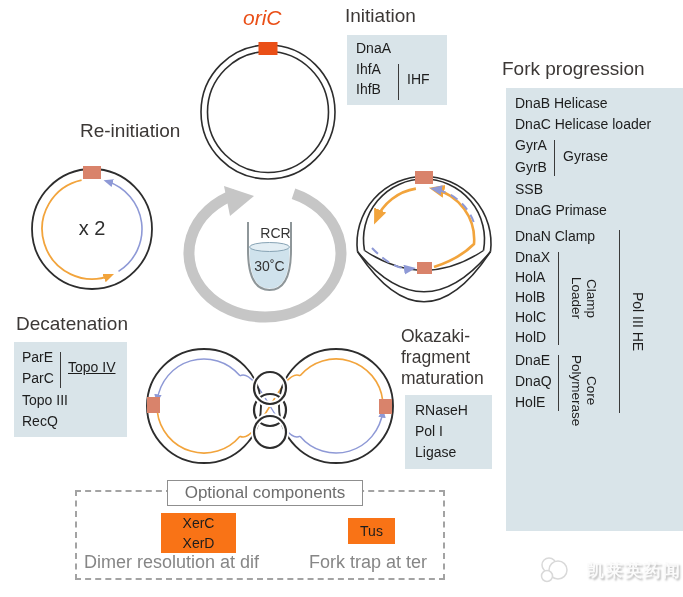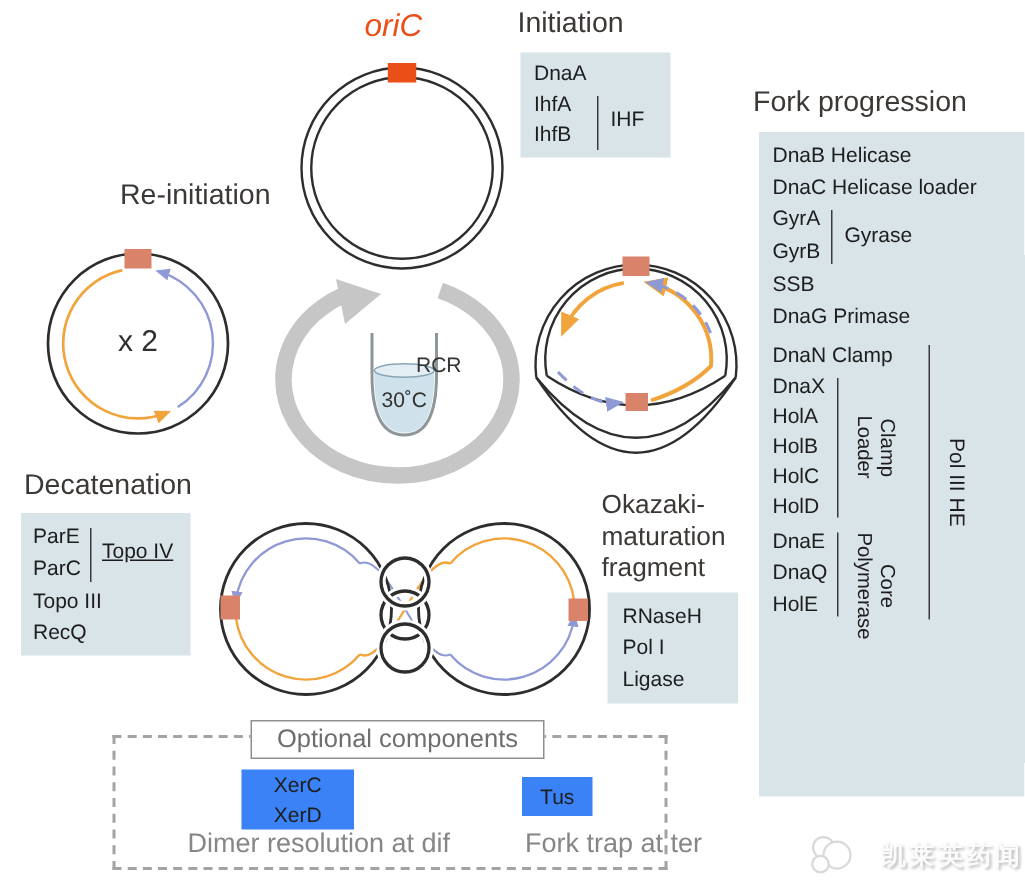--- a/index.html
+++ b/index.html
@@ -8,22 +8,22 @@
     font-family:"Liberation Sans", sans-serif; overflow:hidden;
   }
   svg.layer { position:absolute; left:0; top:0; z-index:1; }
   .txt { position:absolute; z-index:2; }
   .heading { font-size:19px; color:#3c3836; white-space:nowrap; }
   .panel { position:absolute; background:#d9e4e9; z-index:2; }
   .panel .item { position:absolute; font-size:14px; color:#1d1d1d; white-space:nowrap; line-height:15px; }
   .divider { position:absolute; width:0; border-left:1.5px solid #3a3a3a; }
   .vert { writing-mode: vertical-rl; text-align:center; }
   .vert .vline { display:block; }
-  .graybox { position:absolute; background:#3b82f6; color:#1d1d1d; font-size:14px; text-align:center; z-index:3; }
-  .caption { position:absolute; color:#868686; font-size:18px; white-space:nowrap; z-index:3;margin-left:41px; }
+  .graybox { position:absolute; background:#f97316; color:#1d1d1d; font-size:14px; text-align:center; z-index:3; }
+  .caption { position:absolute; color:#868686; font-size:18px; white-space:nowrap; z-index:3; }
   .dashedbox { position:absolute; border:2px dashed #a3a3a3; z-index:2; background:transparent; }
   .titlebox {
     position:absolute; border:1.5px solid #8f8f8f; background:#ffffff; color:#6e6e6e;
     font-size:17px; display:flex; align-items:center; justify-content:center; z-index:3; white-space:nowrap;
   }
   .oric { font-size:21px; font-style:italic; color:#ea4f17; z-index:2; }
   .x2 { font-size:20px; color:#2f2f2f; text-align:center; z-index:2; }
   .tubetext { font-size:14px; color:#333333; text-align:center; z-index:2; }
   .okz-heading { font-size:17.5px; color:#3c3836; line-height:21px; z-index:2; }
   .watermark { position:absolute; z-index:4; display:flex; align-items:center; gap:16px; }
@@ -155,38 +155,38 @@
       <span class="vline">Polymerase</span>
     </div>
     <span class="divider" style="left:113px; top:142px; height:183px;"></span>
     <div class="item vert" style="left:121px; top:142px; height:183px; width:18px;">Pol III HE</div>
   </div>
 
   <div class="txt heading" style="left:80px; top:120px;">Re-initiation</div>
 
   <div class="txt x2" style="left:62px; top:217px; width:60px;">x 2</div>
 
-  <div class="txt tubetext" style="left:247px; top:235px; width:57px;margin-left:17px;">RCR</div>
+  <div class="txt tubetext" style="left:247px; top:225px; width:57px;">RCR</div>
   <div class="txt tubetext" style="left:247px; top:258px; width:45px;">30˚C</div>
 
   <div class="txt heading" style="left:16px; top:313px;">Decatenation</div>
 
   <div class="panel" style="left:14px; top:342px; width:113px; height:95px;">
     <span class="item" style="left:8px; top:8px;">ParE</span>
     <span class="item" style="left:8px; top:29px;">ParC</span>
     <span class="divider" style="left:46px; top:10px; height:36px;"></span>
     <span class="item" style="left:54px; top:18px;text-decoration:underline;">Topo IV</span>
     <span class="item" style="left:8px; top:51px;">Topo III</span>
     <span class="item" style="left:8px; top:72px;">RecQ</span>
   </div>
 
   <div class="txt okz-heading" style="left:401px; top:326px;">
     <div>Okazaki-</div>
+    <div>fragment</div>
     <div>maturation</div>
-    <div>fragment</div>
   </div>
 
   <div class="panel" style="left:405px; top:395px; width:87px; height:74px;">
     <span class="item" style="left:10px; top:8px;">RNaseH</span>
     <span class="item" style="left:10px; top:29px;">Pol I</span>
     <span class="item" style="left:10px; top:50px;">Ligase</span>
   </div>
 
   <div class="dashedbox" style="left:75px; top:490px; width:366px; height:86px;"></div>
   <div class="titlebox" style="left:167px; top:480px; width:194px; height:24px;">Optional components</div>

